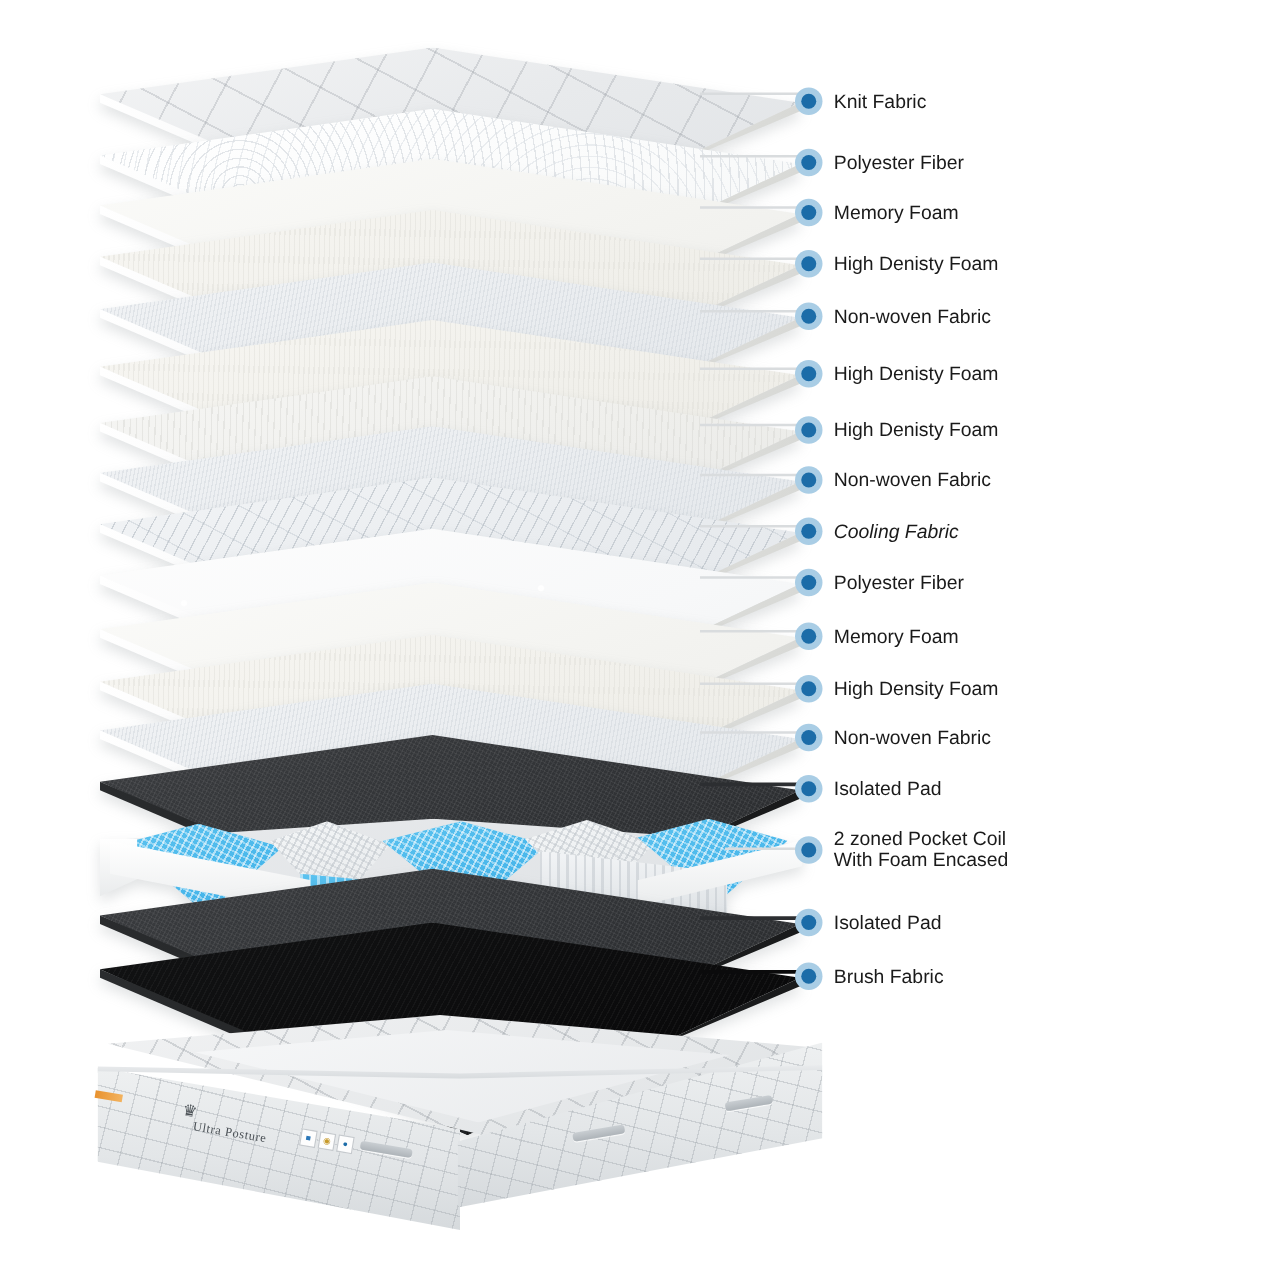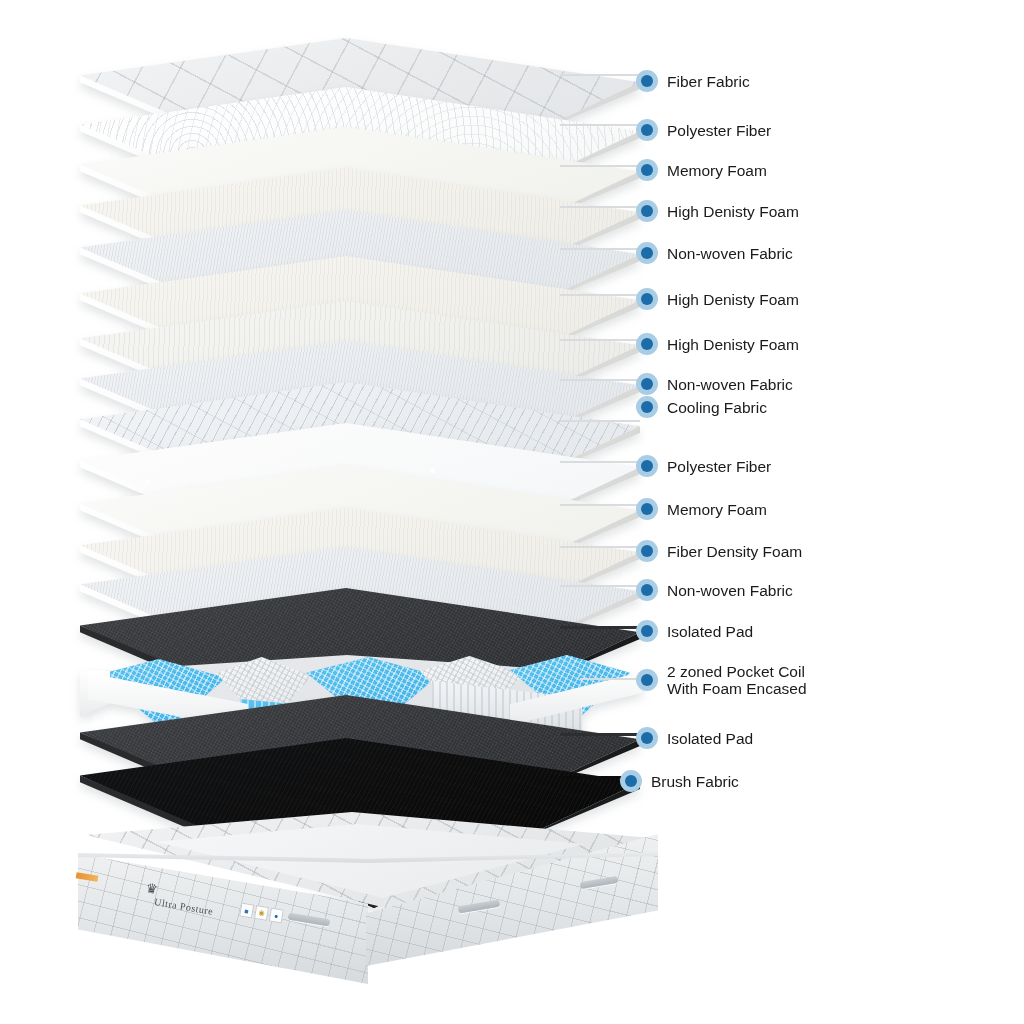--- a/index.html
+++ b/index.html
@@ -393,21 +393,21 @@
   <div class="leader" style="left:560px;top:626px;width:80px;background:#2c2e31;height:3px;"></div>
   <div class="leader" style="left:580px;top:678px;width:60px;"></div>
   <div class="leader" style="left:560px;top:733px;width:80px;background:#2c2e31;height:3px;"></div>
   <div class="leader" style="left:560px;top:776px;width:80px;background:#0b0b0c;height:3px;"></div>
 
   <div class="callout" style="left:636px;top:70px;">
     <span class="dot-wrap">
         <span class="halo"></span>
         <span class="core"></span>
       </span>
-    <span class="c-label">Fiber Fabric</span>
+    <span class="c-label">Knit Fabric</span>
   </div>
 
   <div class="callout" style="left:636px;top:119px;">
     <span class="dot-wrap">
         <span class="halo"></span>
         <span class="core"></span>
       </span>
     <span class="c-label">Polyester Fiber</span>
   </div>
 
@@ -452,21 +452,21 @@
   </div>
 
   <div class="callout" style="left:636px;top:373px;">
     <span class="dot-wrap">
         <span class="halo"></span>
         <span class="core"></span>
       </span>
     <span class="c-label">Non-woven Fabric</span>
   </div>
 
-  <div class="callout" style="left:636px;top:396px;">
+  <div class="callout" style="left:636px;top:414px;font-style:italic;">
     <span class="dot-wrap">
         <span class="halo"></span>
         <span class="core"></span>
       </span>
     <span class="c-label">Cooling Fabric</span>
   </div>
 
   <div class="callout" style="left:636px;top:455px;">
     <span class="dot-wrap">
         <span class="halo"></span>
@@ -481,21 +481,21 @@
         <span class="core"></span>
       </span>
     <span class="c-label">Memory Foam</span>
   </div>
 
   <div class="callout" style="left:636px;top:540px;">
     <span class="dot-wrap">
         <span class="halo"></span>
         <span class="core"></span>
       </span>
-    <span class="c-label">Fiber Density Foam</span>
+    <span class="c-label">High Density Foam</span>
   </div>
 
   <div class="callout" style="left:636px;top:579px;">
     <span class="dot-wrap">
         <span class="halo"></span>
         <span class="core"></span>
       </span>
     <span class="c-label">Non-woven Fabric</span>
   </div>
 
@@ -517,21 +517,21 @@
   </div>
 
   <div class="callout" style="left:636px;top:727px;">
     <span class="dot-wrap">
         <span class="halo"></span>
         <span class="core"></span>
       </span>
     <span class="c-label">Isolated Pad</span>
   </div>
 
-  <div class="callout" style="left:620px;top:770px;justify-content:center;">
+  <div class="callout" style="left:636px;top:770px;justify-content:center;">
     <span class="dot-wrap">
         <span class="halo"></span>
         <span class="core"></span>
       </span>
     <span class="c-label">Brush Fabric</span>
   </div>
 
 </div>
 
 </body></html>

